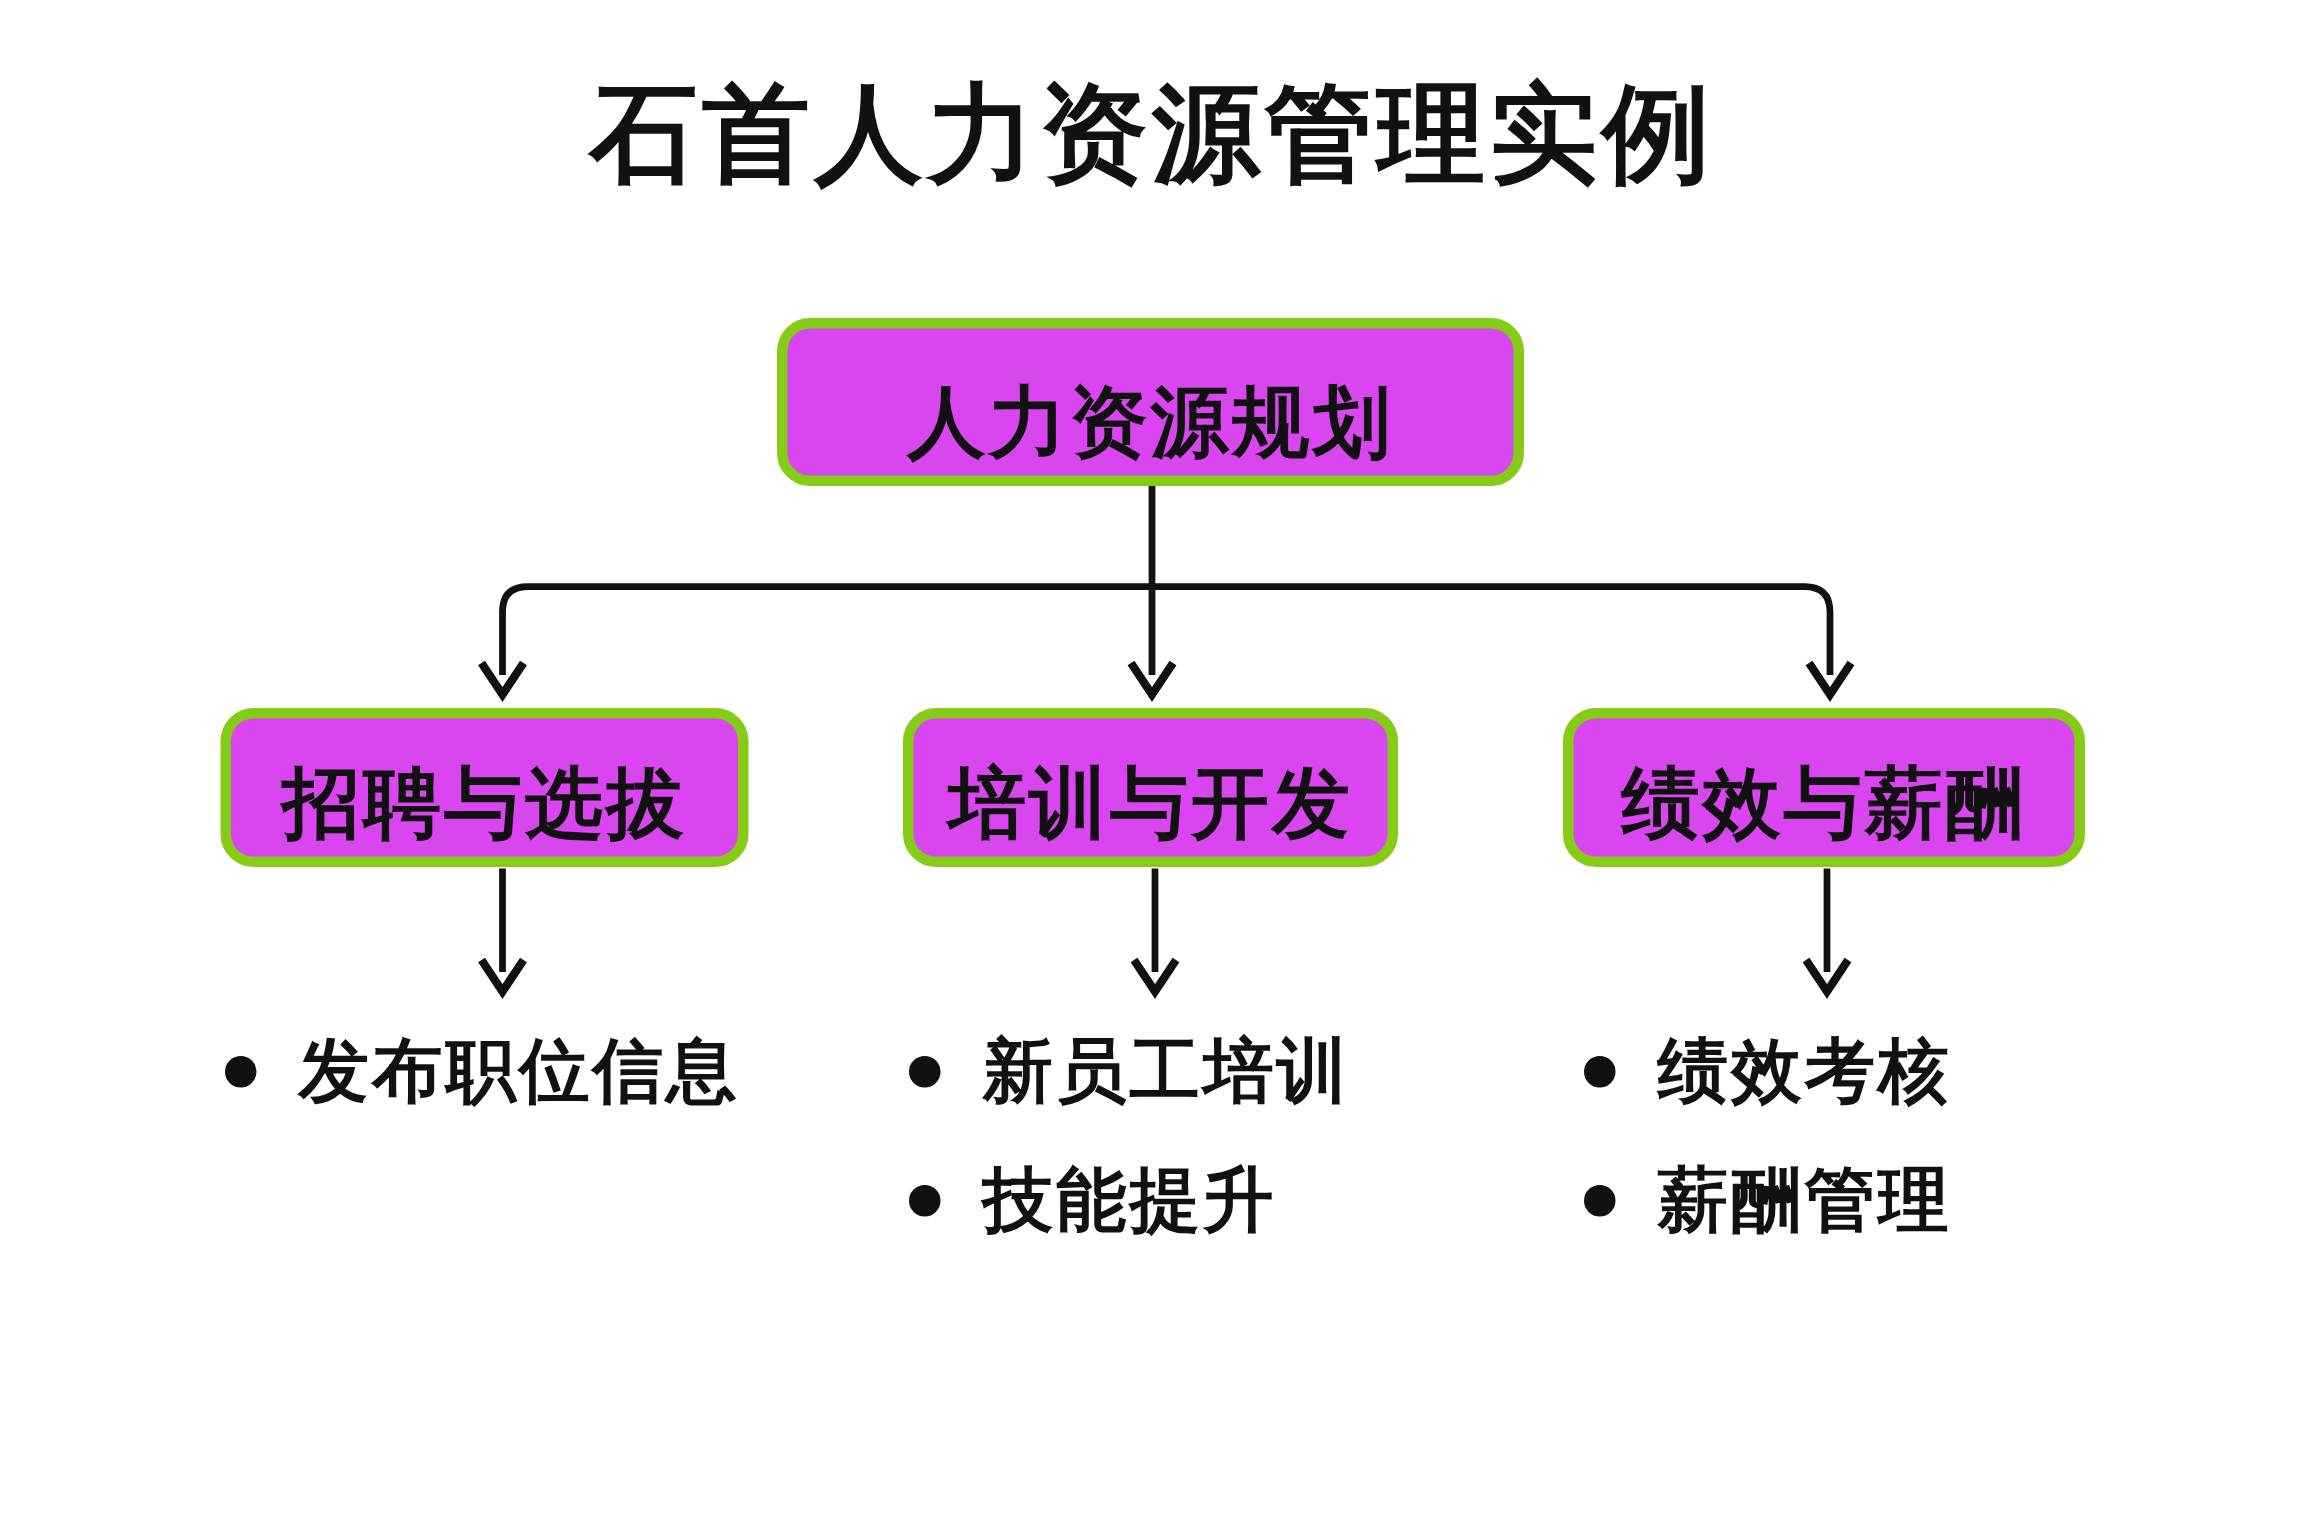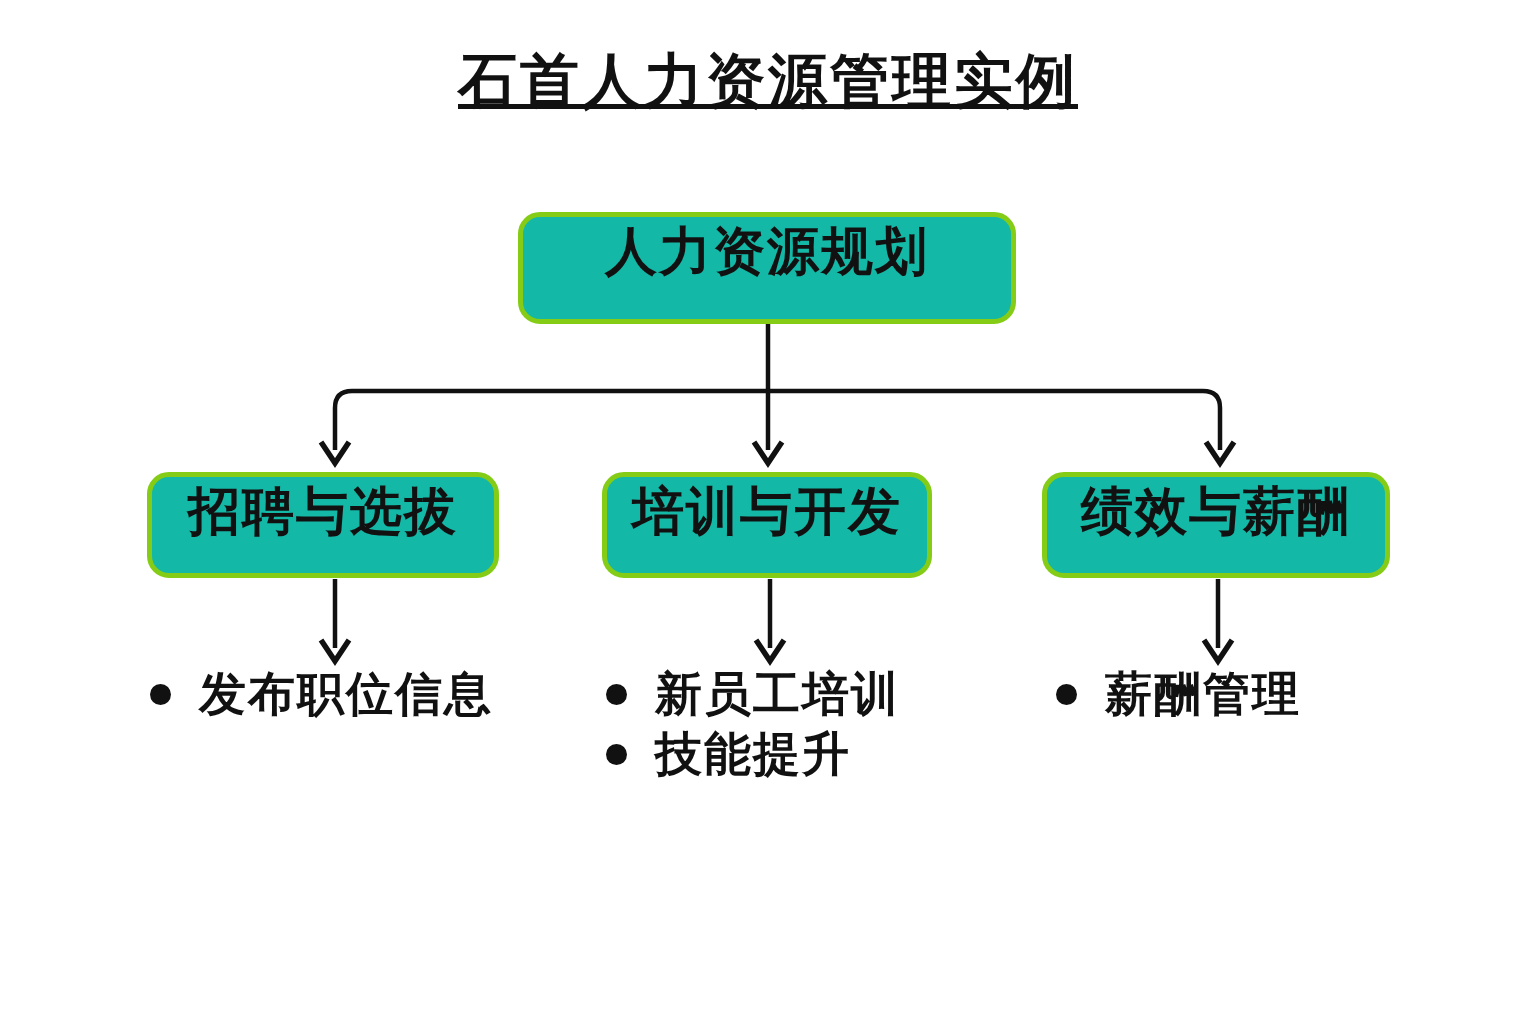--- a/index.html
+++ b/index.html
@@ -14,35 +14,34 @@
     overflow: hidden;
     color: #111111;
   }
 
   .diagram-title {
     position: absolute;
     top: 42px;
     left: 0;
     width: 100%;
     text-align: center;
-    font-size: 59px;
+    font-size: 72px;
     font-weight: bold;
     letter-spacing: 3px;
     color: #111111;
     white-space: nowrap;
-    text-decoration: underline;
   }
 
   .node-box {
     position: absolute;
-    border: 5px solid #84cc16;
+    border: 7px solid #84cc16;
     border-radius: 22px;
-    background: #14b8a6;
+    background: #d946ef;
     display: flex;
-    align-items: flex-start;
+    align-items: flex-end;
     justify-content: center;
     font-size: 52px;
     font-weight: bold;
     letter-spacing: 2px;
     color: #111111;
     white-space: nowrap;
   }
 
   .root-box   { left: 518px;  top: 212px; width: 498px; height: 112px; }
   .branch-box-0 { left: 147px;  top: 472px; width: 352px; height: 106px; }
@@ -52,23 +51,24 @@
   .connector-layer {
     position: absolute;
     left: 0; top: 0;
     width: 1536px;
     height: 1024px;
     pointer-events: none;
   }
 
   .bullet-list {
     position: absolute;
-    top: 664px;
+    top: 684px;
     display: flex;
     flex-direction: column;
+    gap: 26px;
   }
   .bullet-list-0 { left: 150px; }
   .bullet-list-1 { left: 606px; justify-content: space-between; }
   .bullet-list-2 { left: 1056px; }
 
   .bullet-item {
     display: flex;
     align-items: center;
     gap: 28px;
     height: 60px;
@@ -145,17 +145,21 @@
     </div>
     <div class="bullet-item">
       <span class="bullet-dot"></span>
       <span class="bullet-text">技能提升</span>
     </div>
   </div>
 
   <div class="bullet-list bullet-list-2">
     <div class="bullet-item">
       <span class="bullet-dot"></span>
+      <span class="bullet-text">绩效考核</span>
+    </div>
+    <div class="bullet-item">
+      <span class="bullet-dot"></span>
       <span class="bullet-text">薪酬管理</span>
     </div>
   </div>
 
 </div>
 
 </body></html>

